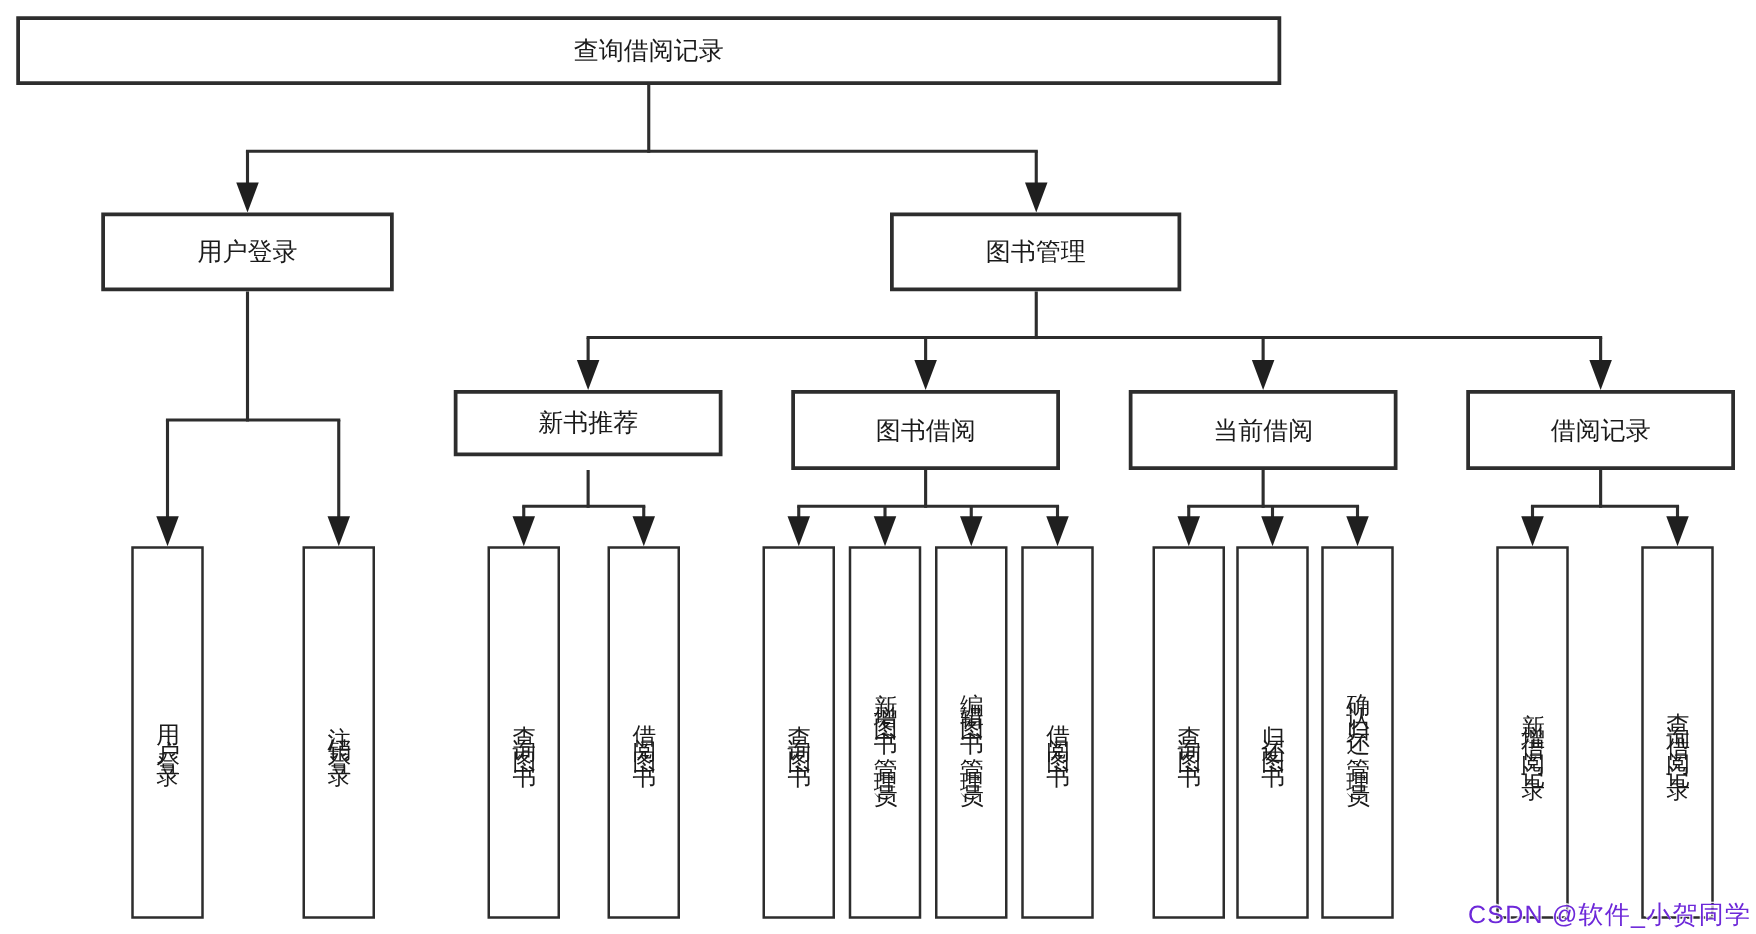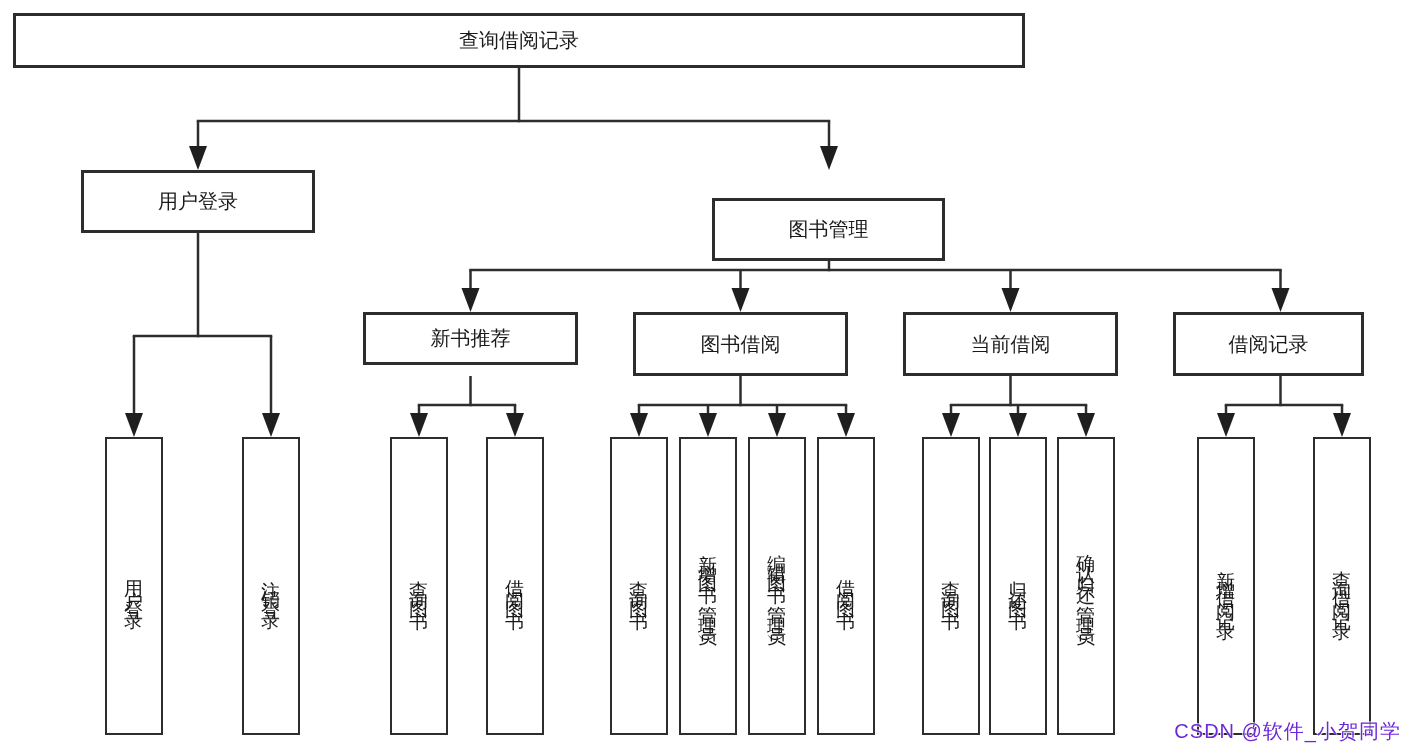--- a/index.html
+++ b/index.html
@@ -115,34 +115,34 @@
     </g>
   </svg>
 
   <div class="box" style="left:13px; top:13px; width:1012px; height:55px;">
     <span>查询借阅记录</span>
   </div>
 
   <div class="box" style="left:81px; top:170px; width:234px; height:63px;">
     <span>用户登录</span>
   </div>
-  <div class="box" style="left:712px; top:170px; width:233px; height:63px;margin-top:28px;">
+  <div class="box" style="left:712px; top:170px; width:233px; height:63px;">
     <span>图书管理</span>
   </div>
 
   <div class="box" style="left:363px; top:312px; width:215px; height:53px;">
     <span>新书推荐</span>
   </div>
   <div class="box" style="left:903px; top:312px; width:215px; height:64px;">
     <span>当前借阅</span>
   </div>
   <div class="box" style="left:633px; top:312px; width:215px; height:64px;">
     <span>图书借阅</span>
   </div>
-  <div class="box" style="left:1173px; top:312px; width:191px; height:64px;">
+  <div class="box" style="left:1173px; top:312px; width:215px; height:64px;">
     <span>借阅记录</span>
   </div>
 
   <div class="leaf" style="left:105px;">用户登录</div>
   <div class="leaf" style="left:242px;">注销登录</div>
 
   <div class="leaf" style="left:390px;">查询图书</div>
   <div class="leaf" style="left:486px;">借阅图书</div>
 
   <div class="leaf" style="left:610px;">查询图书</div>

